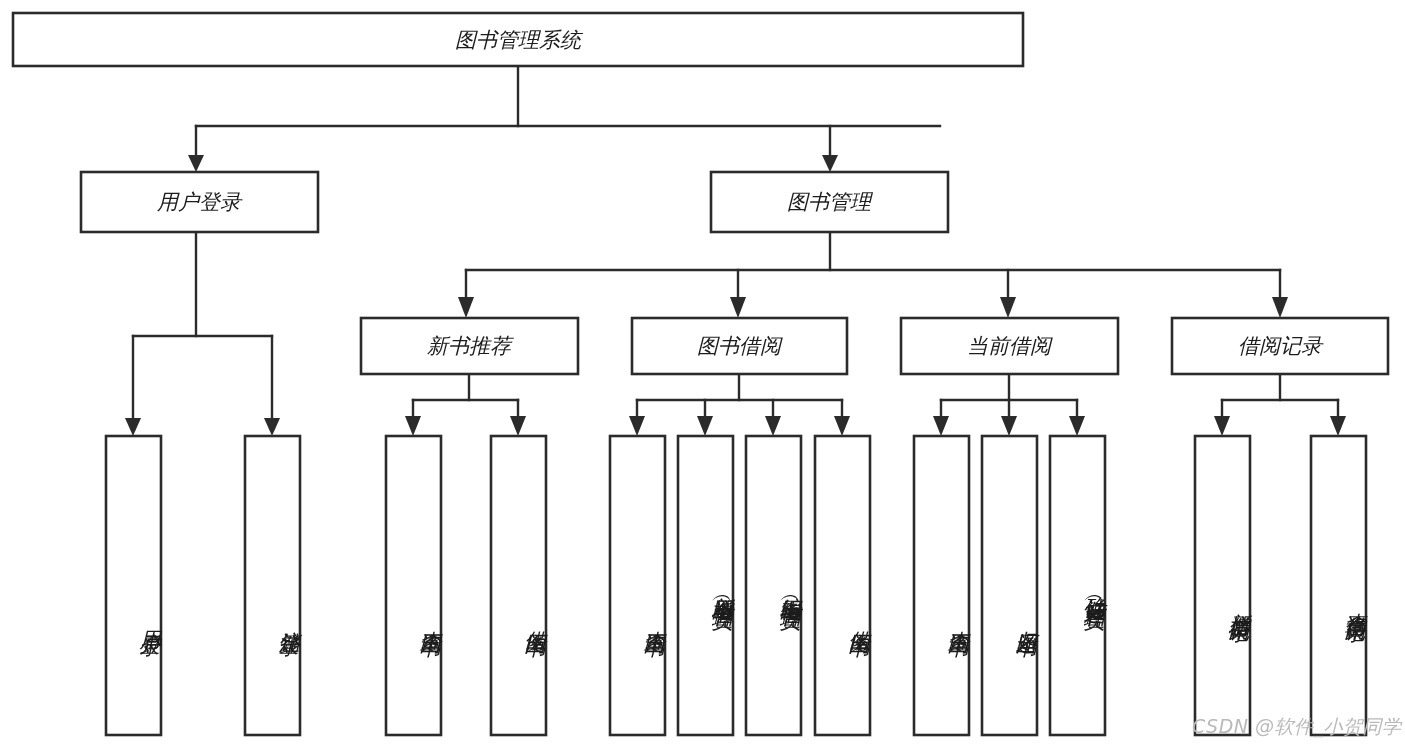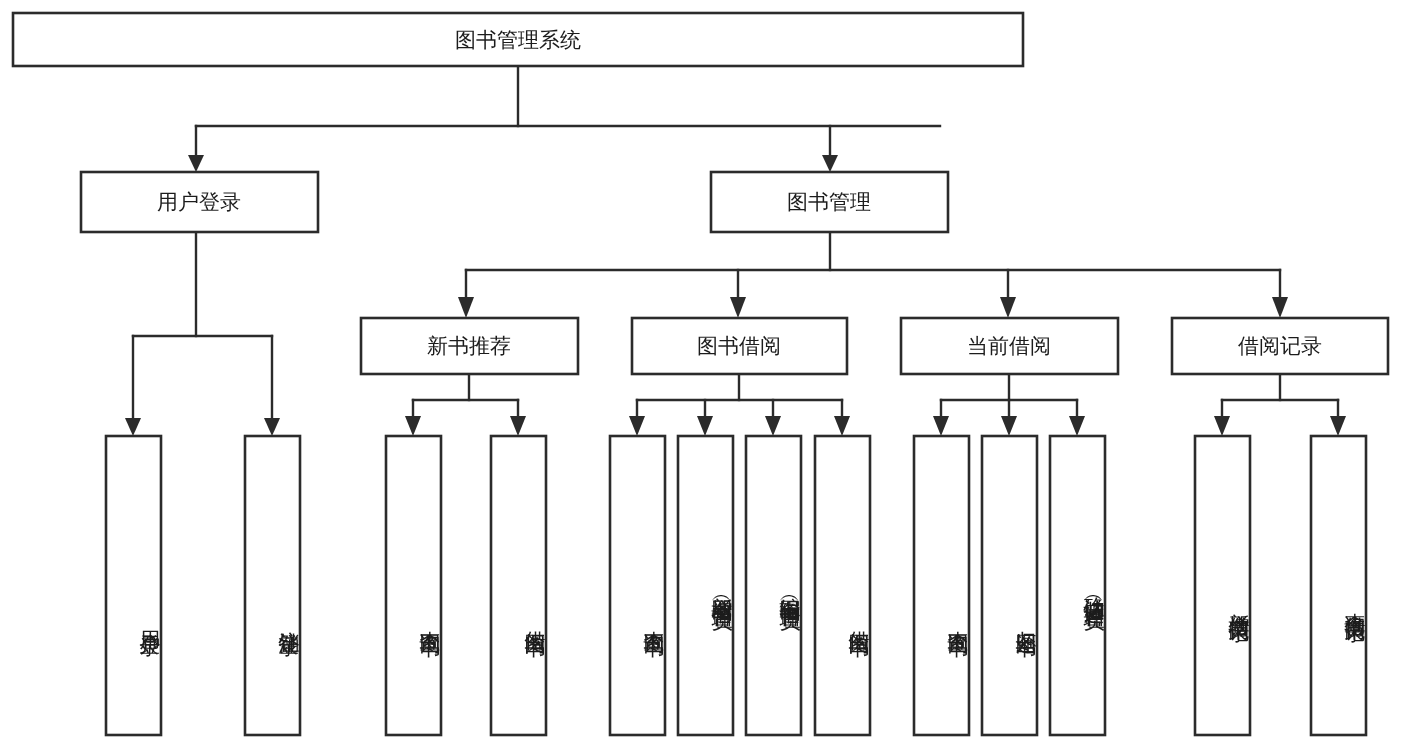--- a/index.html
+++ b/index.html
@@ -12,20 +12,21 @@
     width: 1405px;
     height: 747px;
     overflow: hidden;
     font-family: "DejaVu Sans", "Liberation Sans", sans-serif;
   }
   #diagram-root {
     position: relative;
     width: 1405px;
     height: 747px;
     background: #ffffff;
+    font-style: italic;
   }
   svg.flow {
     position: absolute;
     left: 0;
     top: 0;
     width: 1405px;
     height: 747px;
     display: block;
   }
   .node-rect {
@@ -198,14 +199,15 @@
   <div class="node-label-v" style="left:746px; top:443px; width:55px; height:292px;">编辑图书（管理员）</div>
   <div class="node-label-v" style="left:815px; top:500px; width:55px; height:235px;">借阅图书</div>
 
   <div class="node-label-v" style="left:914px; top:500px; width:55px; height:235px;">查询图书</div>
   <div class="node-label-v" style="left:982px; top:500px; width:55px; height:235px;">归还图书</div>
   <div class="node-label-v" style="left:1050px; top:443px; width:55px; height:292px;">确认归还（管理员）</div>
 
   <div class="node-label-v" style="left:1195px; top:468px; width:55px; height:267px;">新增借阅记录</div>
   <div class="node-label-v" style="left:1311px; top:468px; width:55px; height:267px;">查询借阅记录</div>
 
+  <div class="watermark" style="left:1192px; top:714px;">CSDN @软件_小贺同学</div>
 
 </div>
 
 </body></html>

